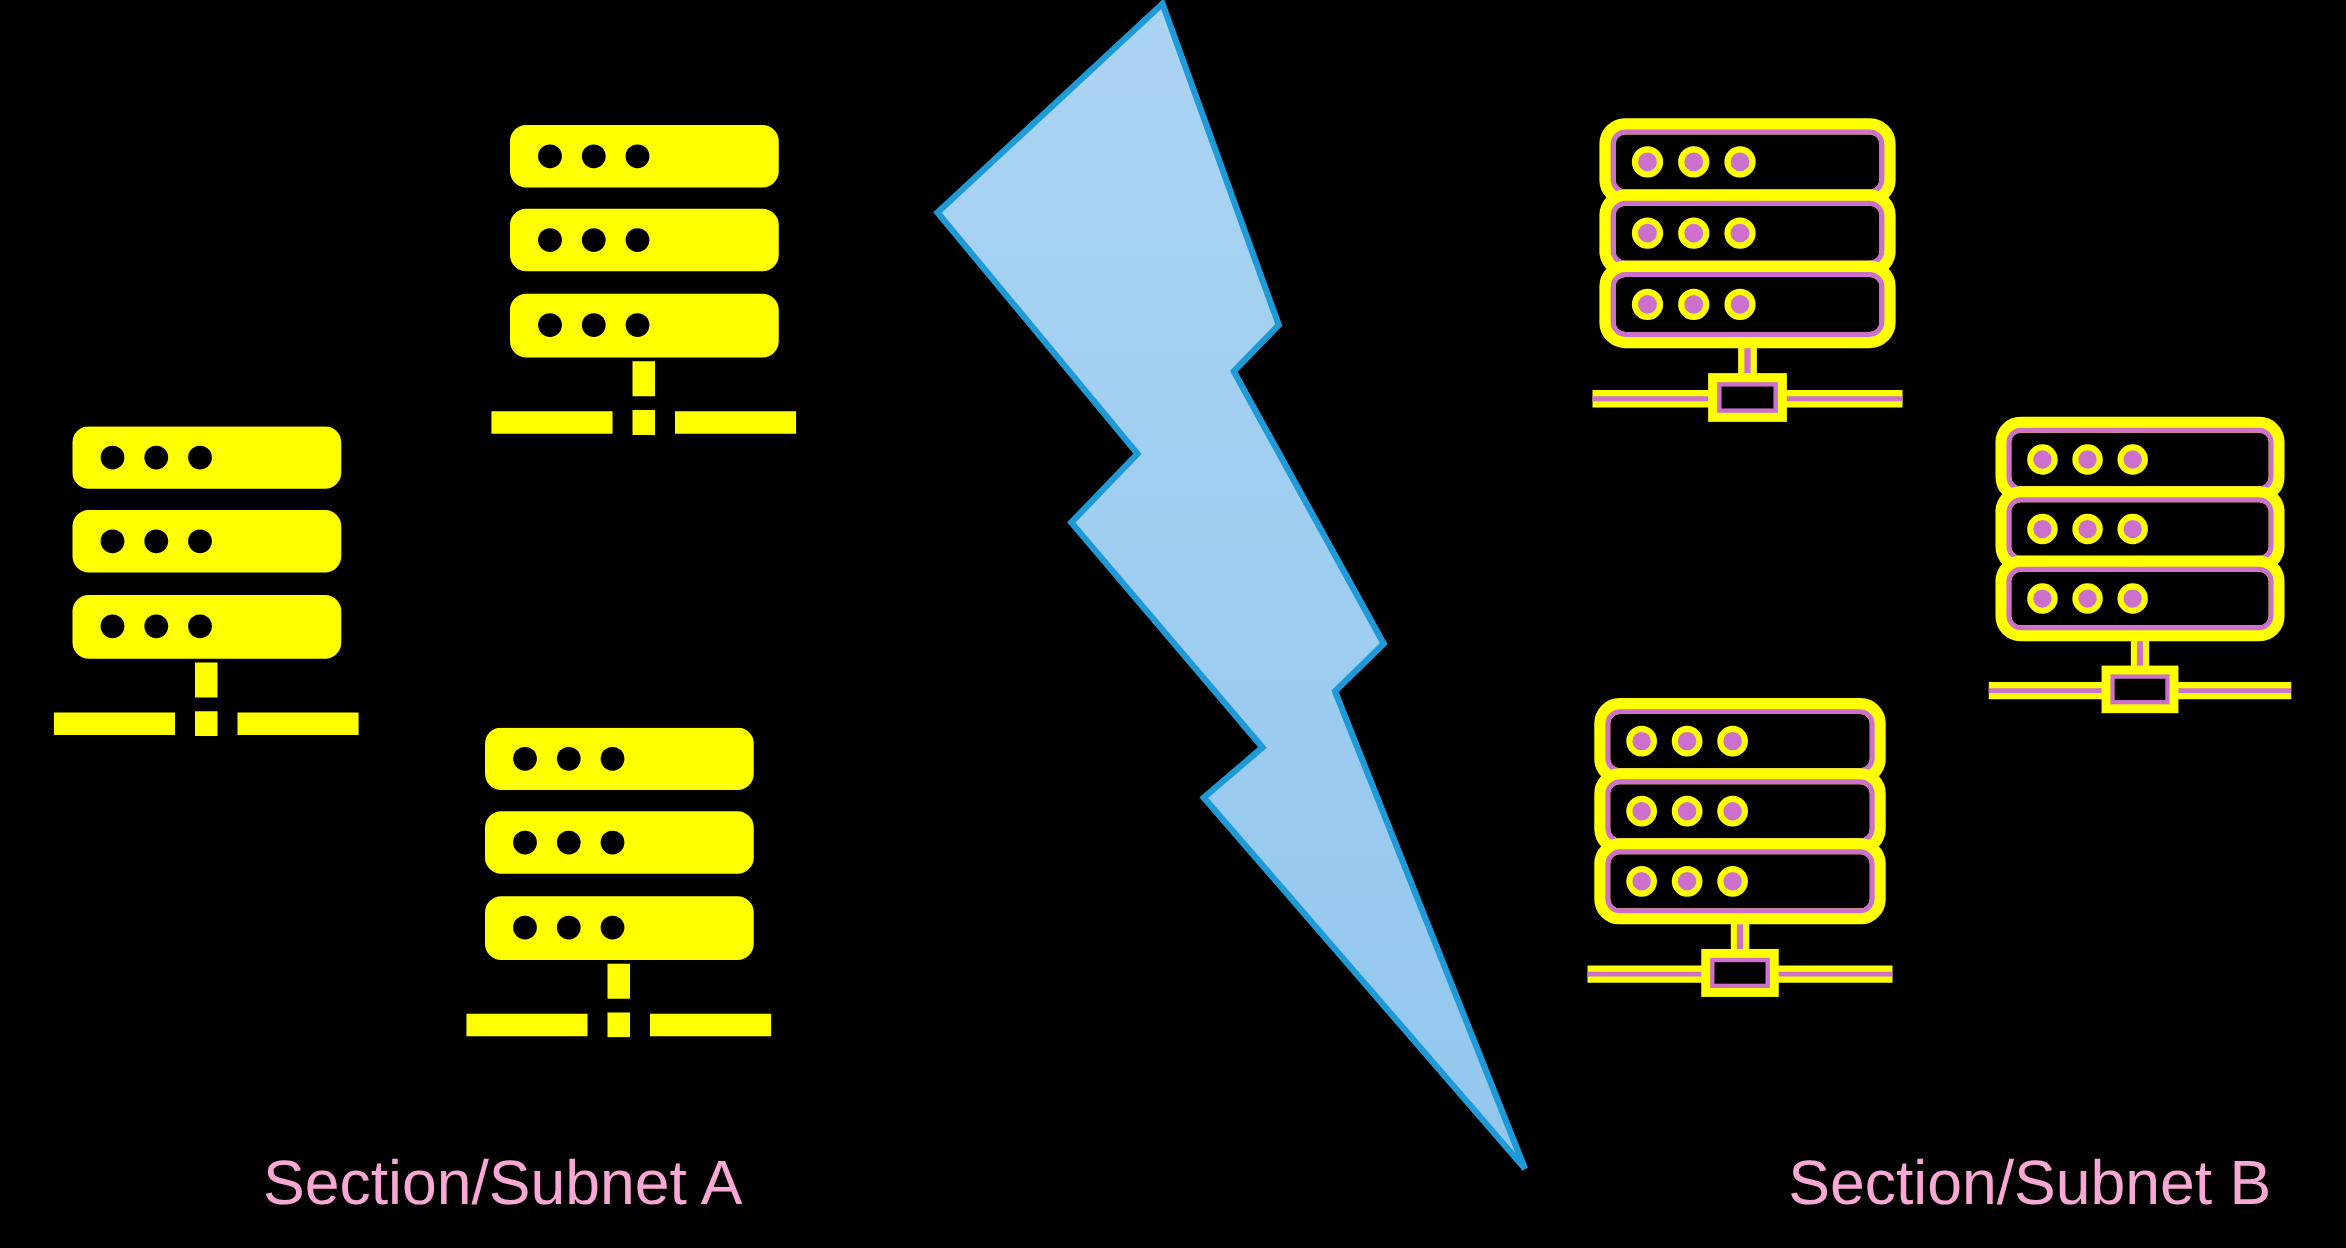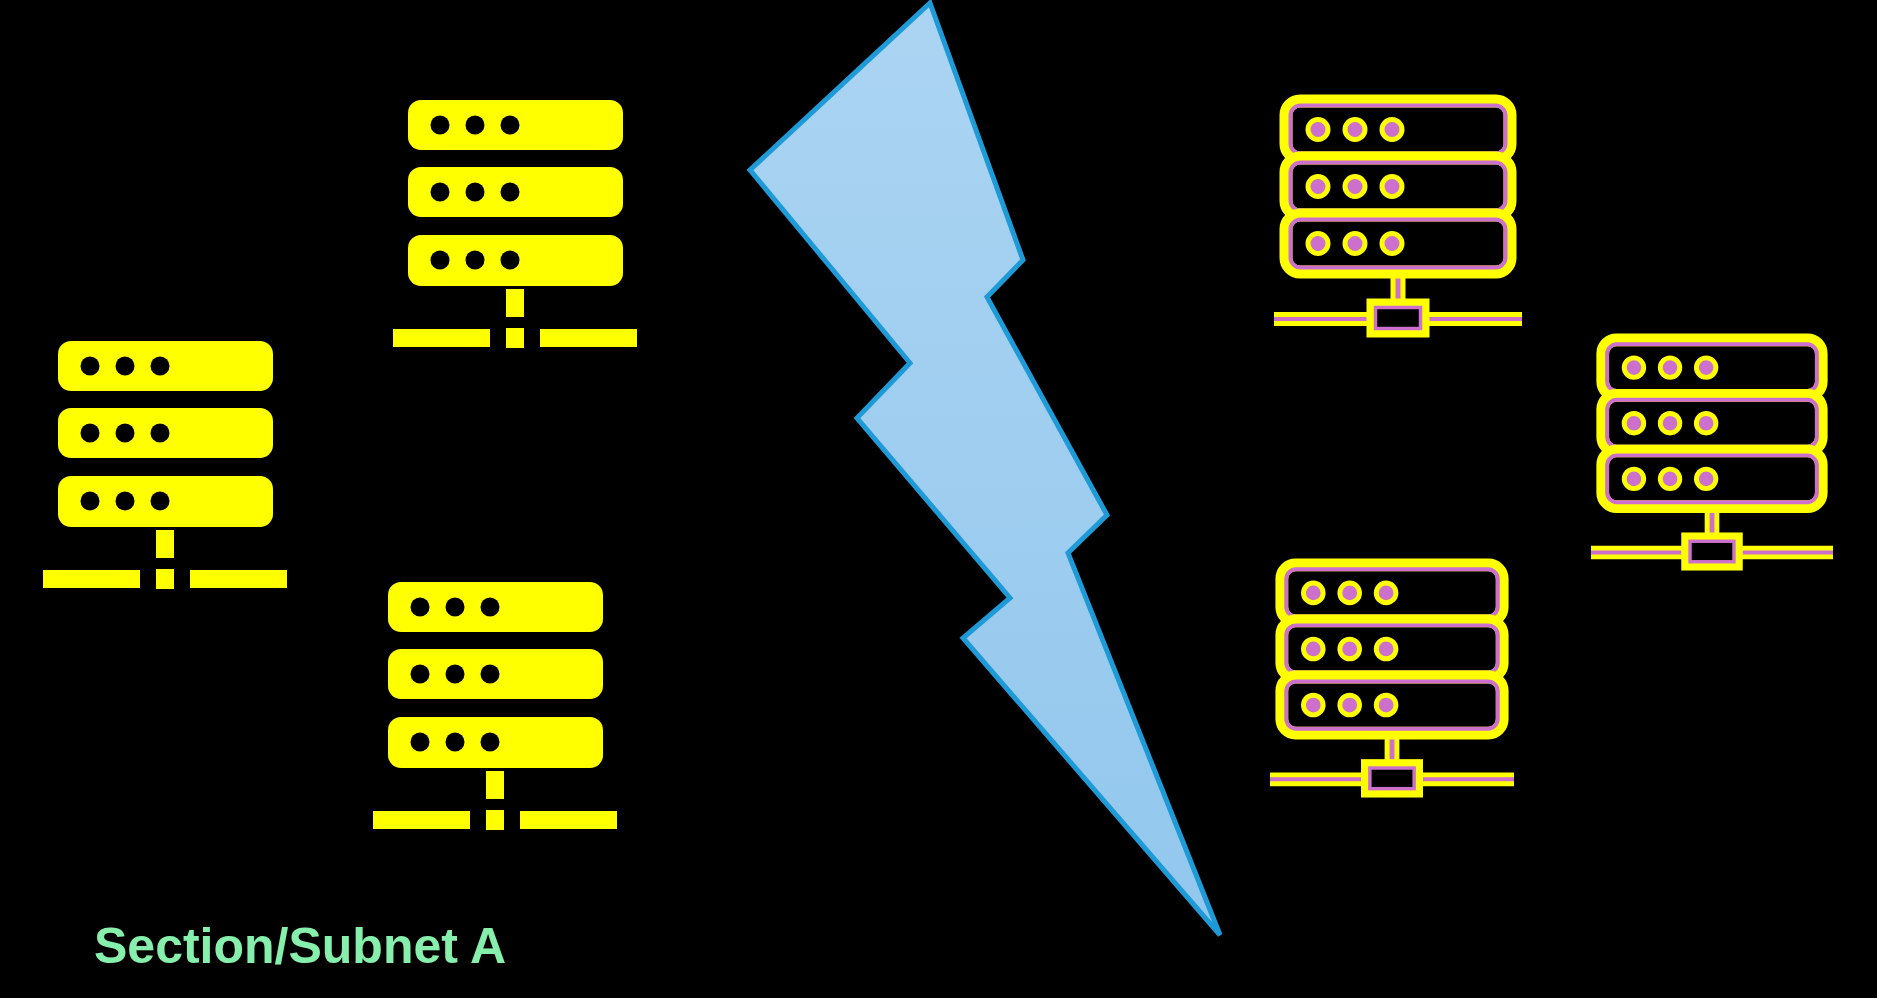--- a/index.html
+++ b/index.html
@@ -18,25 +18,25 @@
   .server { position: absolute; }
   .server svg { display: block; width: 100%; height: 100%; }
   .bolt-layer {
     position: absolute;
     left: 0; top: 0;
     width: 1877px; height: 998px;
   }
   .section-label {
     position: absolute;
     width: 500px;
-    text-align: left;
+    text-align: right;
     font-size: 50px;
-    font-weight: bold;
+    font-weight: normal;
     line-height: 1;
-    color: #86efac;
+    color: #f9a8d4;
     letter-spacing: 0px;
   }
   .label-a { left: 94px;  top: 921px; }
   .label-b { left: 1317px; top: 921px; }
   .defs-holder { position: absolute; width: 0; height: 0; overflow: hidden; }
 </style>
 </head>
 <body>
 
 <div class="canvas">
@@ -138,14 +138,15 @@
         <use href="#server-outline"></use>
       </svg>
   </div>
   <div class="server" style="left:1266px; top:557px; width:252px; height:242px;">
     <svg viewBox="0 0 252 246">
         <use href="#server-outline"></use>
       </svg>
   </div>
 
   <div class="section-label label-a">Section/Subnet A</div>
+  <div class="section-label label-b">Section/Subnet B</div>
 
 </div>
 
 </body></html>

